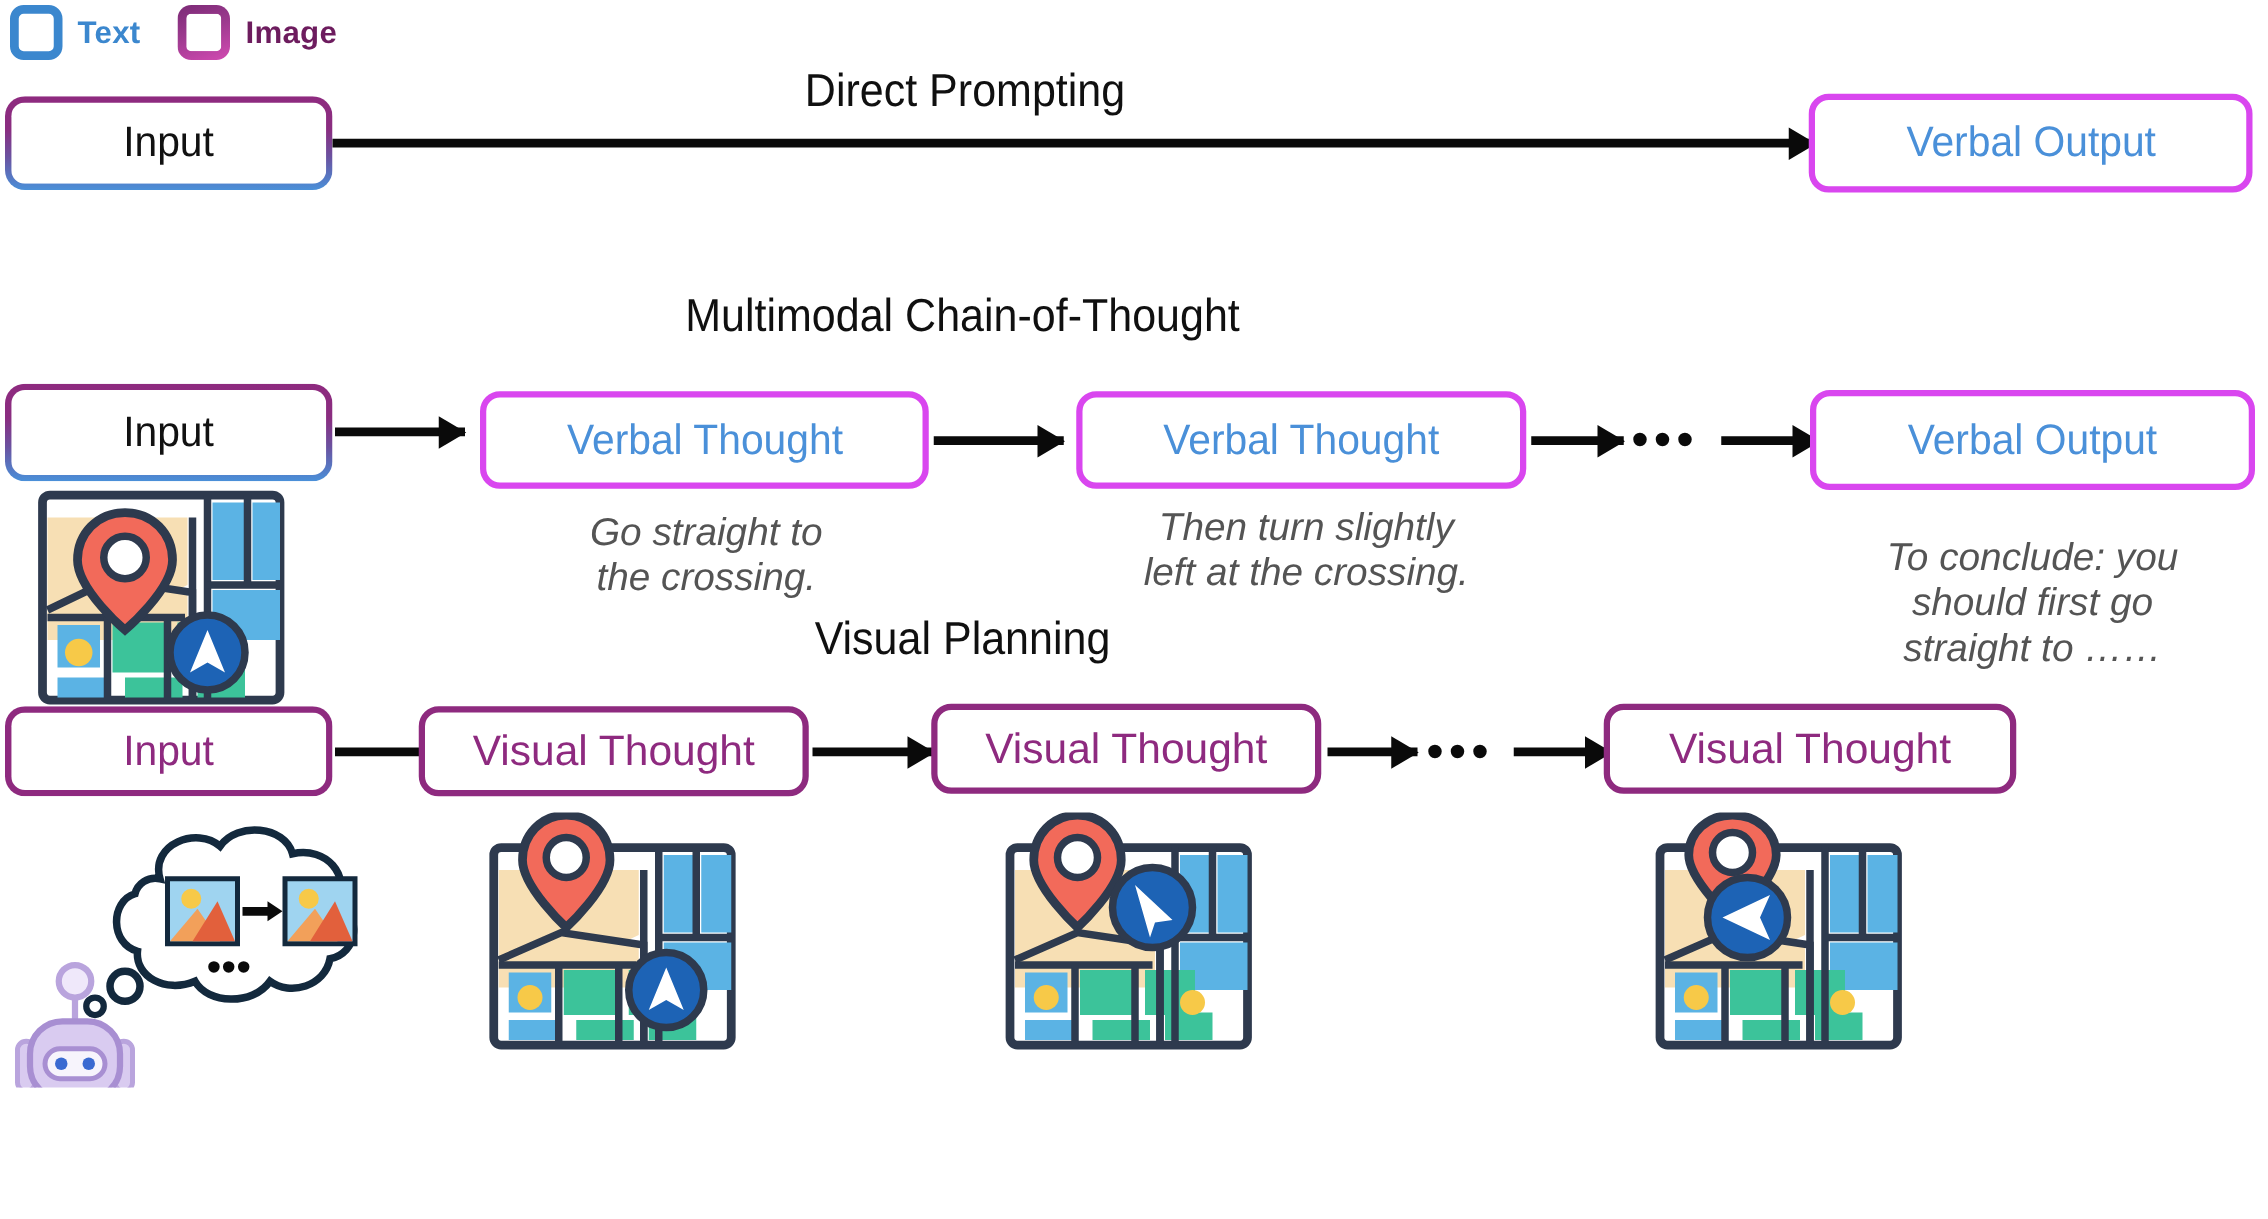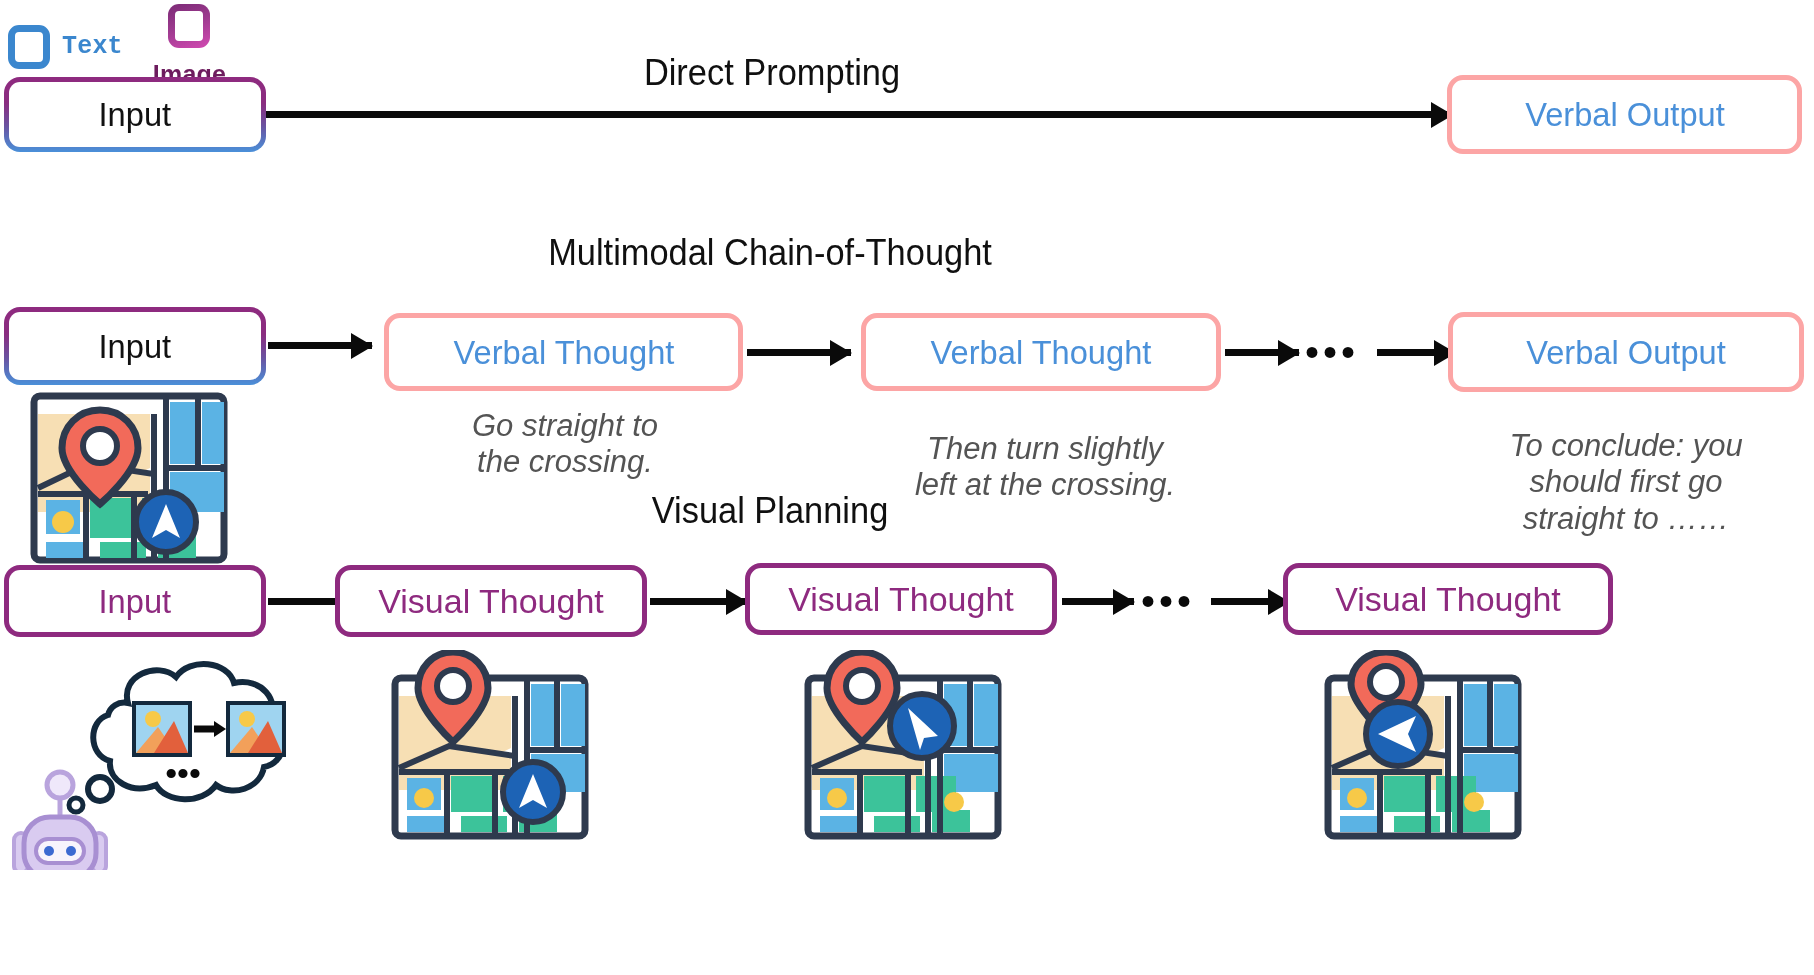--- a/index.html
+++ b/index.html
@@ -10,32 +10,32 @@
 
   
   #legend{left:8px;top:4px;display:flex;align-items:center;gap:18px;}
   .legend-item{display:flex;align-items:center;gap:12px;}
   .legend-swatch{width:42px;height:44px;border-radius:11px;background:#fff;box-sizing:border-box;}
   .legend-swatch.text{border:7px solid #3b87ce;}
   .legend-swatch.image{border:7px solid transparent;
       background-image:linear-gradient(#fff,#fff),linear-gradient(160deg,#7b2a76 0%,#9c3a8e 45%,#d24ab2 100%);
       background-origin:border-box;background-clip:content-box,border-box;}
   .legend-label{font-size:25px;font-weight:bold;letter-spacing:.2px;}
-  .legend-label.text{color:#3b87ce;font-family:Liberation Mono, monospace;}
+  .legend-label.text{color:#3b87ce;}
   .legend-label.image{color:#6d1c5e;}
 
   
   .section-title{font-size:37px;color:#101010;white-space:nowrap;
                  transform:scaleX(.93);transform-origin:center;}
 
   
   .node{box-sizing:border-box;background:#fff;display:flex;align-items:center;
         justify-content:center;border-radius:16px;white-space:nowrap;text-align:center;}
   .node span{display:block;transform:scaleX(.96);}
-  .node.blue{border:5px solid #fca5a5;color:#4a90d9;}
+  .node.blue{border:5px solid #d946ef;color:#4a90d9;}
   .node.purple{border:5px solid #8e2a7f;color:#8e2a7f;}
   .node.grad{border:5px solid transparent;color:#111;
       background-image:linear-gradient(#fff,#fff),linear-gradient(#8e2a7f 0%,#8a2d80 35%,#6a52a0 65%,#4a90d9 100%);
       background-origin:border-box;background-clip:content-box,border-box;}
   .node.gradp{border:5px solid transparent;color:#8e2a7f;
       background-image:linear-gradient(#fff,#fff),linear-gradient(#8e2a7f,#8e2a7f);
       background-origin:border-box;background-clip:content-box,border-box;}
 
   
   .arrow{height:7px;background:#0a0a0a;}
@@ -53,21 +53,21 @@
   .iconwrap{line-height:0;}
 </style>
 </head>
 <body>
 
 <div class="abs" id="legend">
   <div class="legend-item">
     <div class="legend-swatch text"></div>
     <div class="legend-label text">Text</div>
   </div>
-  <div class="legend-item" style="margin-left:12px;flex-direction:column;">
+  <div class="legend-item" style="margin-left:12px;">
     <div class="legend-swatch image"></div>
     <div class="legend-label image">Image</div>
   </div>
 </div>
 
 <div class="abs section-title" style="left:612px;top:52px;width:320px;text-align:center;">Direct Prompting</div>
 
 <div class="abs node grad" style="left:4px;top:77px;width:262px;height:75px;font-size:34px;">
   <span>Input</span>
 </div>
@@ -139,21 +139,21 @@
     <g>
       <circle cx="136" cy="130" r="30" fill="#1d63b5" stroke="#2e3a4e" stroke-width="6"></circle>
       <path d="M136 112 L150 146 L136 138 L122 146 Z" fill="#ffffff"></path>
     </g>
   </svg>
 </div>
 
 <div class="abs caption" style="left:380px;top:408px;width:370px;white-space:pre-line;">Go straight to
 the crossing.</div>
 
-<div class="abs caption" style="left:845px;top:431px;width:400px;white-space:pre-line;">Then turn slightly
+<div class="abs caption" style="left:845px;top:404px;width:400px;white-space:pre-line;">Then turn slightly
 left at the crossing.</div>
 
 <div class="abs caption" style="left:1440px;top:428px;width:372px;white-space:pre-line;">To conclude: you
 should first go
 straight to ……</div>
 
 <div class="abs section-title" style="left:600px;top:490px;width:340px;text-align:center;">Visual Planning</div>
 
 <div class="abs node gradp" style="left:4px;top:565px;width:262px;height:72px;font-size:34px;">
   <span>Input</span>

